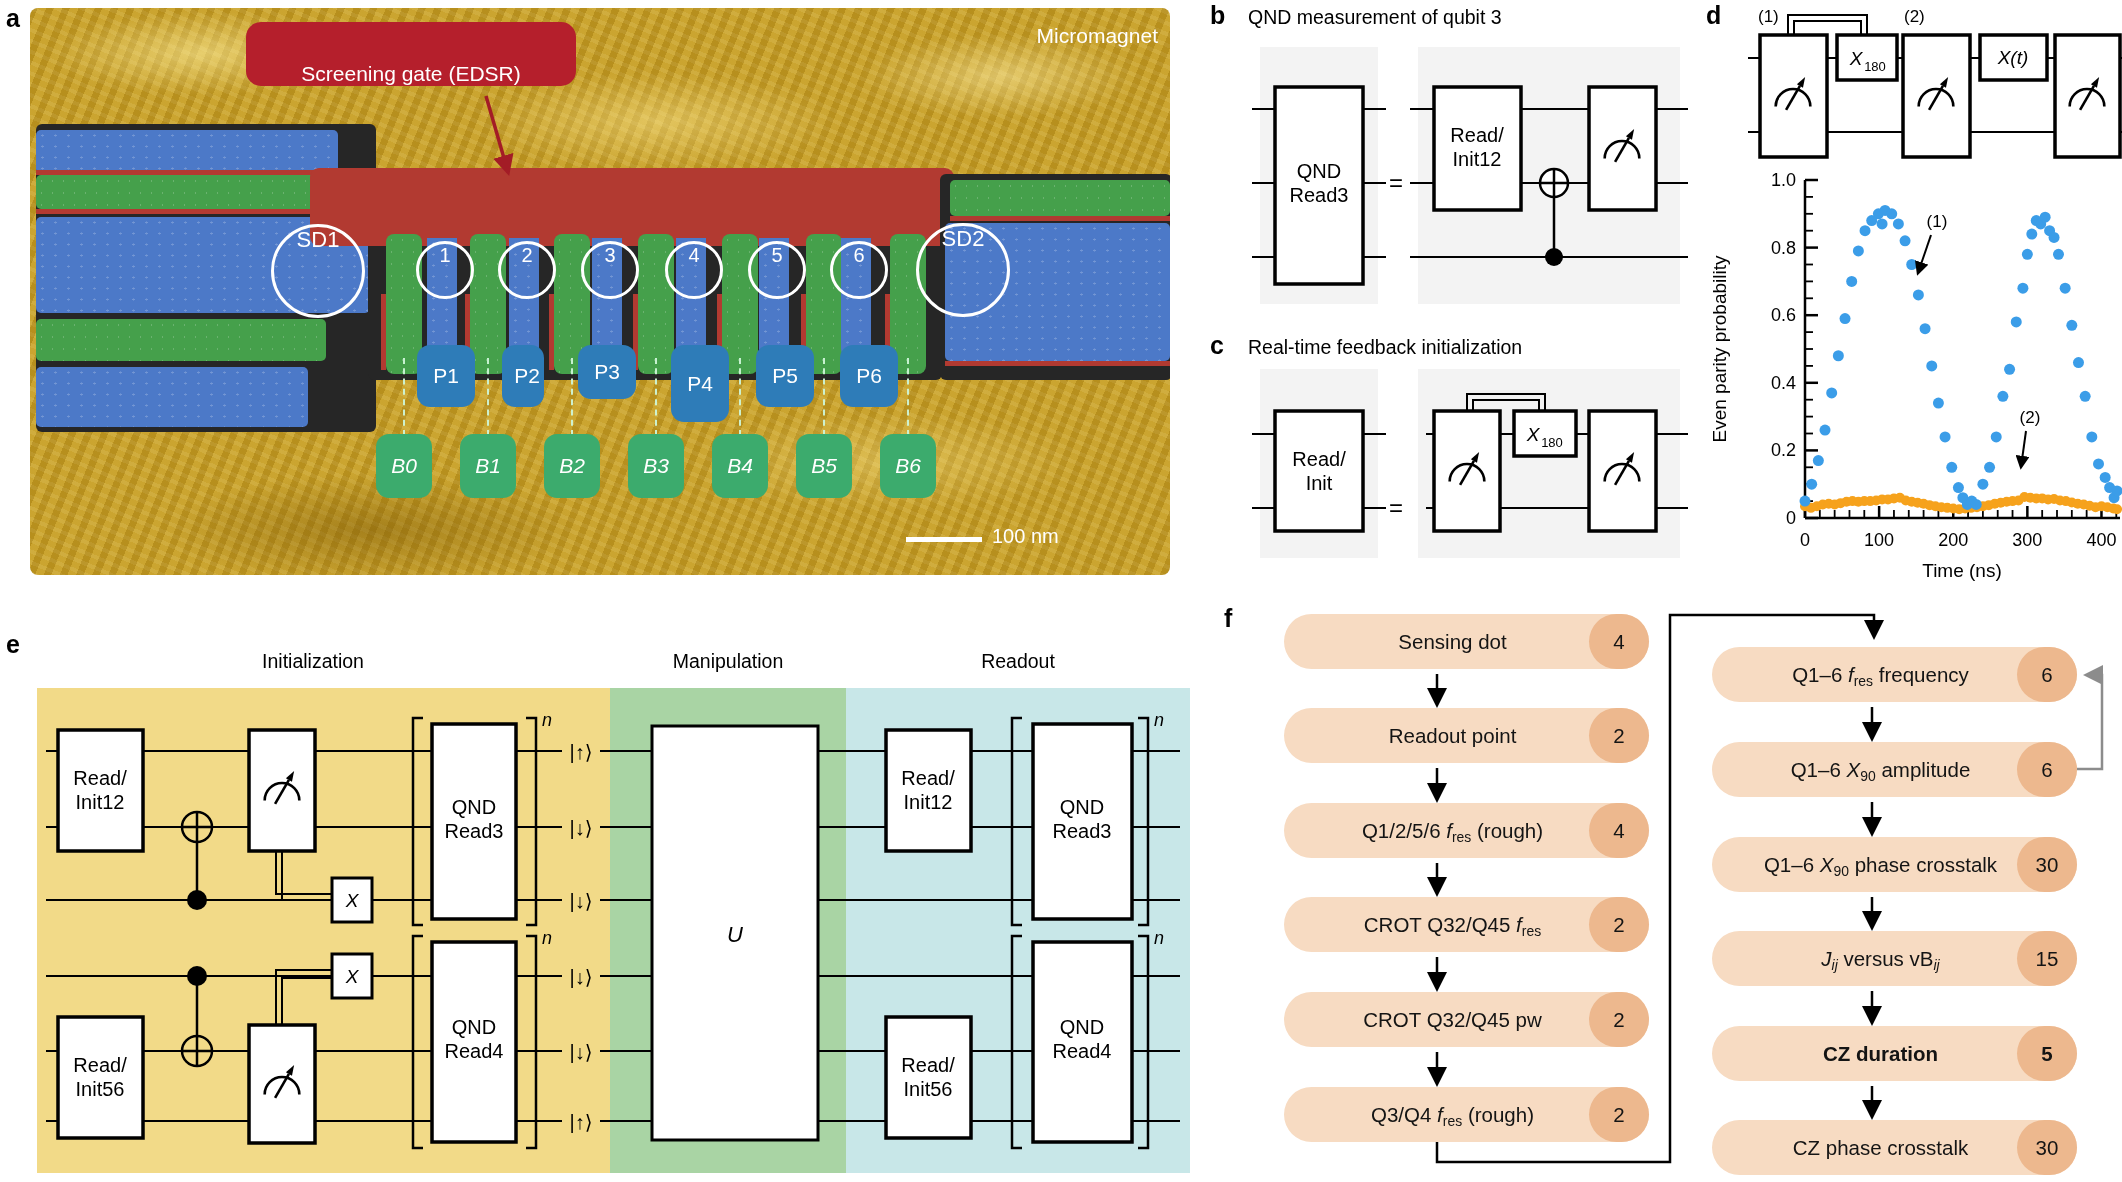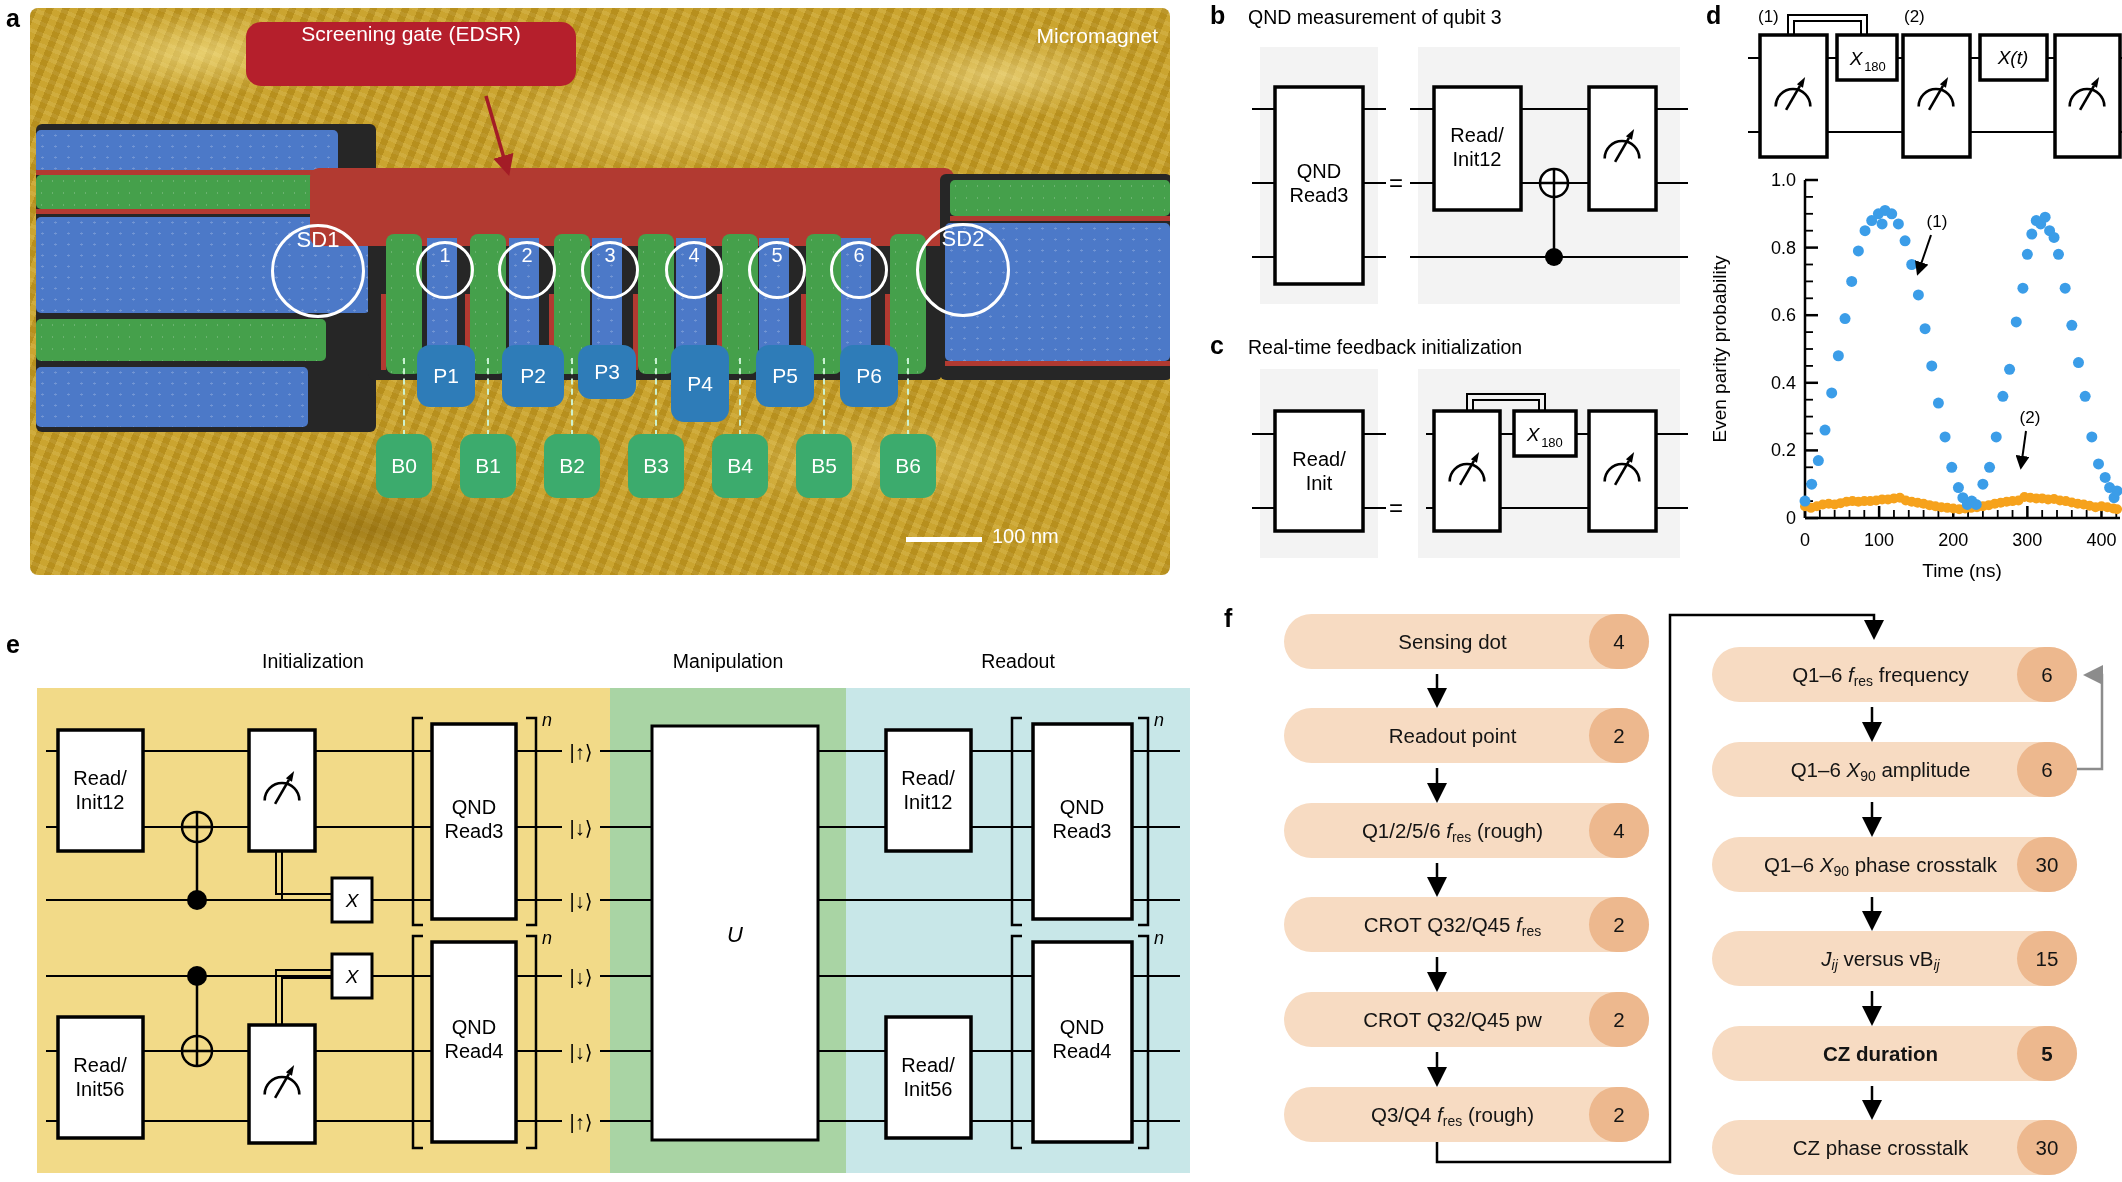--- a/index.html
+++ b/index.html
@@ -20,24 +20,24 @@
   .sem{position:absolute;}
   .speck-b{background-image:radial-gradient(rgba(255,255,255,.22) 12%, transparent 14%);background-size:13px 11px;}
   .speck-g{background-image:radial-gradient(rgba(255,255,255,.20) 12%, transparent 14%);background-size:11px 12px;}
   .dark{background:#262626;border-radius:6px;}
   .blue-band{background-color:#4c79c8;border-radius:5px;}
   .green-band{background-color:#45a04b;border-radius:5px;}
   .red-sliver{background-color:#b23a31;}
   .circle{position:absolute;border:3px solid #fff;border-radius:50%;color:#fff;display:flex;align-items:flex-start;justify-content:center;background:transparent;}
   .gatebox{position:absolute;color:#fff;display:flex;align-items:center;justify-content:center;font-size:21px;border-radius:13px;}
   .pbox{background:#2e7cb8;}
-  .bbox{background:#3cab6d;}
+  .bbox{background:#3cab6d;font-style:italic;}
   .dashline{position:absolute;width:0;border-left:2px dashed rgba(205,245,215,.95);}
   #screen-label{position:absolute;left:216px;top:14px;width:330px;height:64px;background:#b51f2c;border-radius:15px;
-    color:#fff;font-size:21px;display:flex;align-items:flex-start;justify-content:center;}
+    color:#fff;font-size:21px;display:flex;align-items:flex-end;justify-content:center;}
   #micromagnet{position:absolute;right:12px;top:16px;color:#fff;font-size:21px;}
   #scalebar-line{position:absolute;left:876px;top:529px;width:76px;height:5px;background:#fff;}
   #scalebar-text{position:absolute;left:962px;top:517px;color:#fff;font-size:20px;}
   
   #panel-f{position:absolute;left:1190px;top:590px;width:932px;height:592px;}
   .fbox{position:absolute;height:55px;background:#f7dbc2;border-radius:28px;display:flex;align-items:center;}
   .ftext{flex:1;text-align:center;font-size:20.5px;color:#141414;padding-right:28px;}
   .fbox .fbadge{position:absolute;right:0;top:0;width:60px;height:55px;background:#edb88e;border-radius:28px;
     display:flex;align-items:center;justify-content:center;font-size:20.5px;color:#141414;}
   .ftext .it{font-style:italic;}
@@ -124,21 +124,21 @@
     <div class="circle" style="left:718px;top:233px;width:52px;height:52px;font-size:20px;">
         <span>5</span>
       </div>
     <div class="circle" style="left:800px;top:233px;width:52px;height:52px;font-size:20px;">
         <span>6</span>
       </div>
 
     <div class="gatebox pbox" style="left:387px;top:337px;width:58px;height:62px;">
         <span>P1</span>
       </div>
-    <div class="gatebox pbox" style="left:472px;top:337px;width:62px;height:62px;">
+    <div class="gatebox pbox" style="left:472px;top:337px;width:34px;height:62px;padding-left:8px;">
         <span>P2</span>
       </div>
     <div class="gatebox pbox" style="left:548px;top:337px;width:58px;height:54px;">
         <span>P3</span>
       </div>
     <div class="gatebox pbox" style="left:641px;top:337px;width:58px;height:77px;">
         <span>P4</span>
       </div>
     <div class="gatebox pbox" style="left:726px;top:337px;width:58px;height:62px;">
         <span>P5</span>

